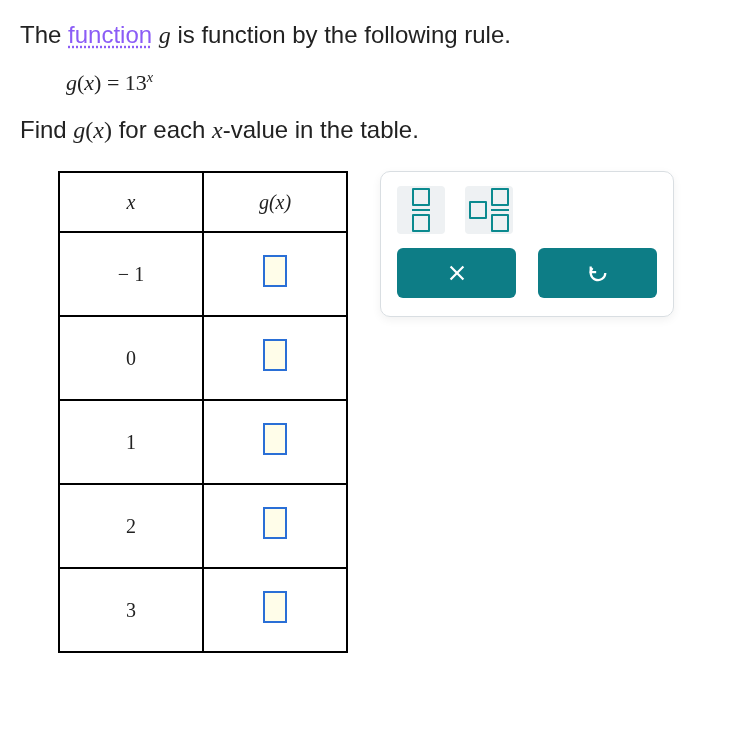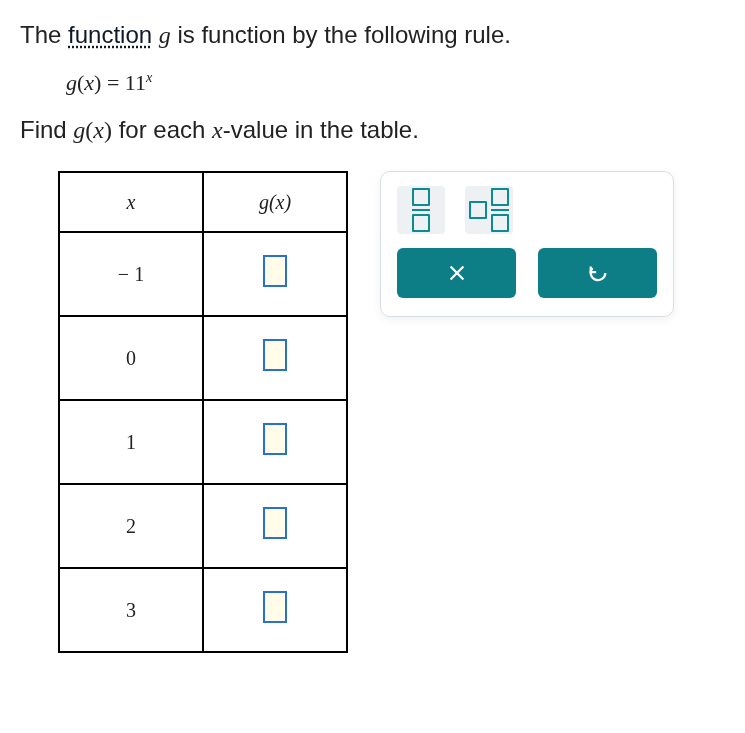--- a/index.html
+++ b/index.html
@@ -1,16 +1,16 @@
 <!DOCTYPE html>
 <html><head>
 <meta charset="utf-8">
 <style>
   body{margin:0;padding:18px 20px;font-family:Arial,Helvetica,sans-serif;color:#222;font-size:24px;line-height:1.4}
-  .link{color:#0f172a;text-decoration:underline dotted;text-underline-offset:3px}
+  .link{color:#8b5cf6;text-decoration:underline dotted;text-underline-offset:3px}
   .eq{font-family:'Times New Roman',serif;font-size:22px;margin:14px 0 14px 46px;font-style:italic}
   .eq .n{font-style:normal}
   sup{font-size:.65em;font-style:italic}
   .mi{font-family:'Times New Roman',serif;font-style:italic}
   .after-eq{margin-top:10px}
 
   .row-area{display:flex;align-items:flex-start;gap:32px;margin-top:24px;margin-left:38px}
 
   table.t{border-collapse:collapse}
   table.t th,table.t td{border:2px solid #000;text-align:center;vertical-align:middle;width:140px;height:80px;font-family:'Times New Roman',serif;font-size:20px;font-weight:400}
@@ -31,21 +31,21 @@
   .btn svg{stroke:#fff;fill:none;stroke-width:2.4}
 </style>
 </head>
 <body>
 
 <div>
   <span>The </span><a class="link">function</a><span> </span><span class="mi">g</span><span> is function by the following rule.</span>
 </div>
 
 <div class="eq">
-  <span>g</span><span class="n">(</span><span>x</span><span class="n">)</span><span class="n"> = </span><span class="n">11</span><sup>x</sup>
+  <span>g</span><span class="n">(</span><span>x</span><span class="n">)</span><span class="n"> = </span><span class="n">13</span><sup>x</sup>
 </div>
 
 <div class="after-eq">
   <span>Find </span><span class="mi">g</span><span class="mi" style="font-style:normal">(</span><span class="mi">x</span><span class="mi" style="font-style:normal">)</span><span> for each </span><span class="mi">x</span><span>-value in the table.</span>
 </div>
 
 <div class="row-area">
   <table class="t">
     <tbody>
         <tr>

